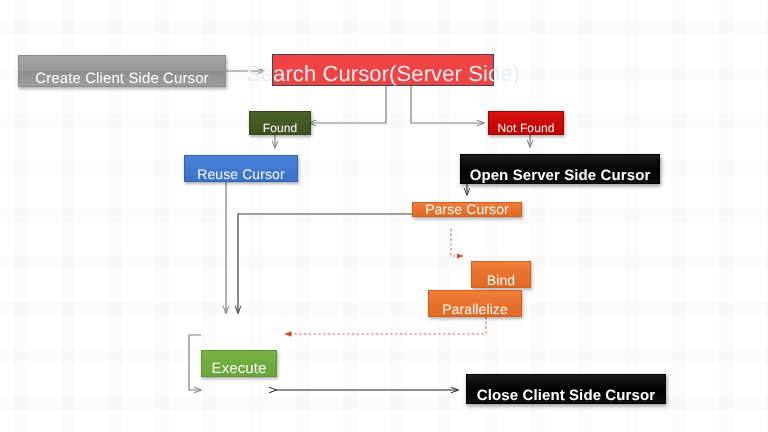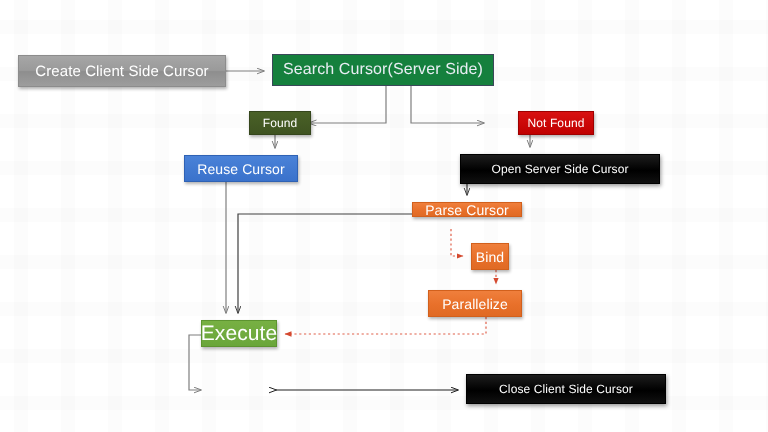--- a/index.html
+++ b/index.html
@@ -29,40 +29,40 @@
   }
   #edges {
     position: absolute;
     left: 0; top: 0;
     width: 768px; height: 432px;
   }
   .node {
     position: absolute;
     box-sizing: border-box;
     display: flex;
-    align-items: center;
+    align-items: flex-end;
     justify-content: center;
     white-space: nowrap;
     letter-spacing: .1px;
     text-rendering: geometricPrecision;
   }
   .node span { display: block; line-height: 1; }
 
   .n-create {
     background: linear-gradient(to bottom, #a6a6a6 0%, #9a9a9a 48%, #8e8e8e 52%, #9d9d9d 100%);
     color: #ffffff;
     border: 1px solid #8c8c8c;
     font-size: 15px;
     box-shadow: 1px 2px 3px rgba(0,0,0,0.30);
   }
   .n-search {
-    background: #15803d;
+    background: #ef4444;
     color: #e8edf3;
     border: 1px solid #3a4859;
-    font-size: 16px;
+    font-size: 22px;
   }
   .n-found {
     background: linear-gradient(to bottom, #4a6127 0%, #3f5321 100%);
     color: #ffffff;
     border: 1px solid #35461c;
     font-size: 12px;
     box-shadow: 1px 2px 3px rgba(0,0,0,0.30);
   }
   .n-notfound {
     background: linear-gradient(to bottom, #d81111 0%, #c00000 100%);
@@ -75,36 +75,38 @@
     background: linear-gradient(to bottom, #4a82d8 0%, #3a72cb 100%);
     color: #ffffff;
     border: 1px solid #2f62b4;
     font-size: 14px;
     box-shadow: 1px 2px 3px rgba(0,0,0,0.30);
   }
   .n-black {
     background: linear-gradient(to bottom, #1d1d1d 0%, #000000 55%, #101010 100%);
     color: #ffffff;
     border: 1px solid #000000;
-    font-size: 12px;
+    font-size: 15px;
     box-shadow: 1px 2px 4px rgba(0,0,0,0.40);
+    font-weight: bold;
   }
   .n-orange {
     background: linear-gradient(to bottom, #ef7f3c 0%, #e8702a 55%, #e06a24 100%);
     color: #ffffff;
     border: 1px solid #d2601c;
     font-size: 14px;
     box-shadow: 1px 2px 3px rgba(0,0,0,0.30);
   }
   .n-execute {
     background: linear-gradient(to bottom, #77b043 0%, #6aa63a 100%);
     color: #ffffff;
     border: 1px solid #5d9430;
-    font-size: 21px;
-    box-shadow: 1px 2px 3px rgba(0,0,0,0.30);
+    font-size: 15px;
+    box-shadow: 1px 2px 3px rgba(0,0,0,0.30);
+    margin-top: 30px;
   }
   .n-fetch {
     background: linear-gradient(to bottom, #fdc80e 0%, #f5bd07 100%);
     color: #1a1a1a;
     border: 1px solid #e0ab00;
     font-size: 15px;
     box-shadow: 1px 2px 3px rgba(0,0,0,0.30);
   }
 </style>
 </head>
@@ -162,37 +164,37 @@
   </div>
 
   <div class="node n-search" style="left:272px; top:54px; width:222px; height:32px;">
     <span>Search Cursor(Server Side)</span>
   </div>
 
   <div class="node n-found" style="left:249px; top:111px; width:62px; height:24px;">
     <span>Found</span>
   </div>
 
-  <div class="node n-notfound" style="left:518px; top:111px; width:76px; height:24px;">
+  <div class="node n-notfound" style="left:488px; top:111px; width:76px; height:24px;">
     <span>Not Found</span>
   </div>
 
   <div class="node n-reuse" style="left:184px; top:155px; width:114px; height:27px;">
     <span>Reuse Cursor</span>
   </div>
 
   <div class="node n-black" style="left:460px; top:154px; width:200px; height:30px;">
     <span>Open Server Side Cursor</span>
   </div>
 
   <div class="node n-orange" style="left:412px; top:202px; width:110px; height:15px;">
     <span>Parse Cursor</span>
   </div>
 
-  <div class="node n-orange" style="left:471px; top:243px; width:38px; height:27px;">
+  <div class="node n-orange" style="left:471px; top:261px; width:60px; height:27px;">
     <span>Bind</span>
   </div>
 
   <div class="node n-orange" style="left:428px; top:290px; width:94px; height:27px;">
     <span>Parallelize</span>
   </div>
 
   <div class="node n-execute" style="left:201px; top:320px; width:76px; height:27px;">
     <span>Execute</span>
   </div>

